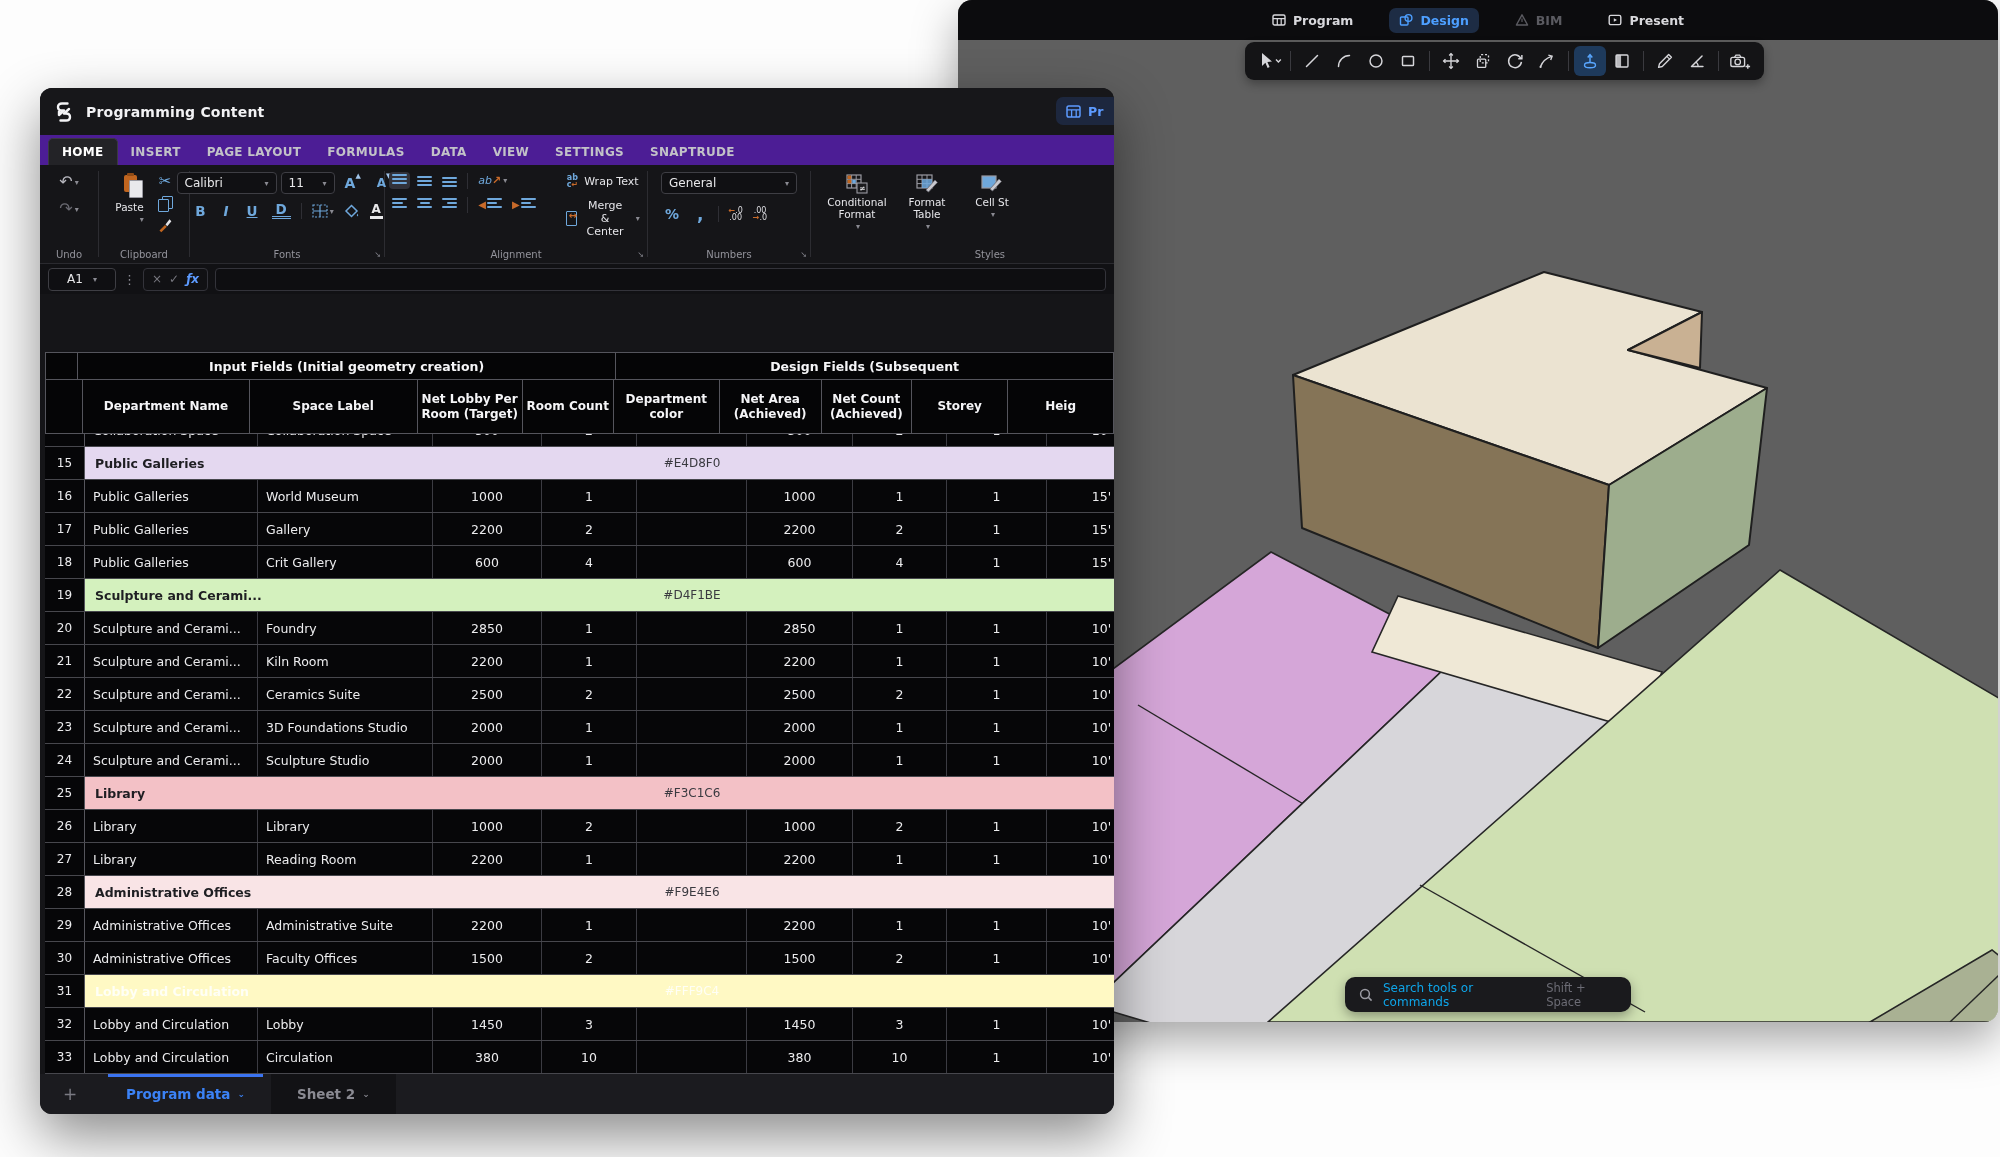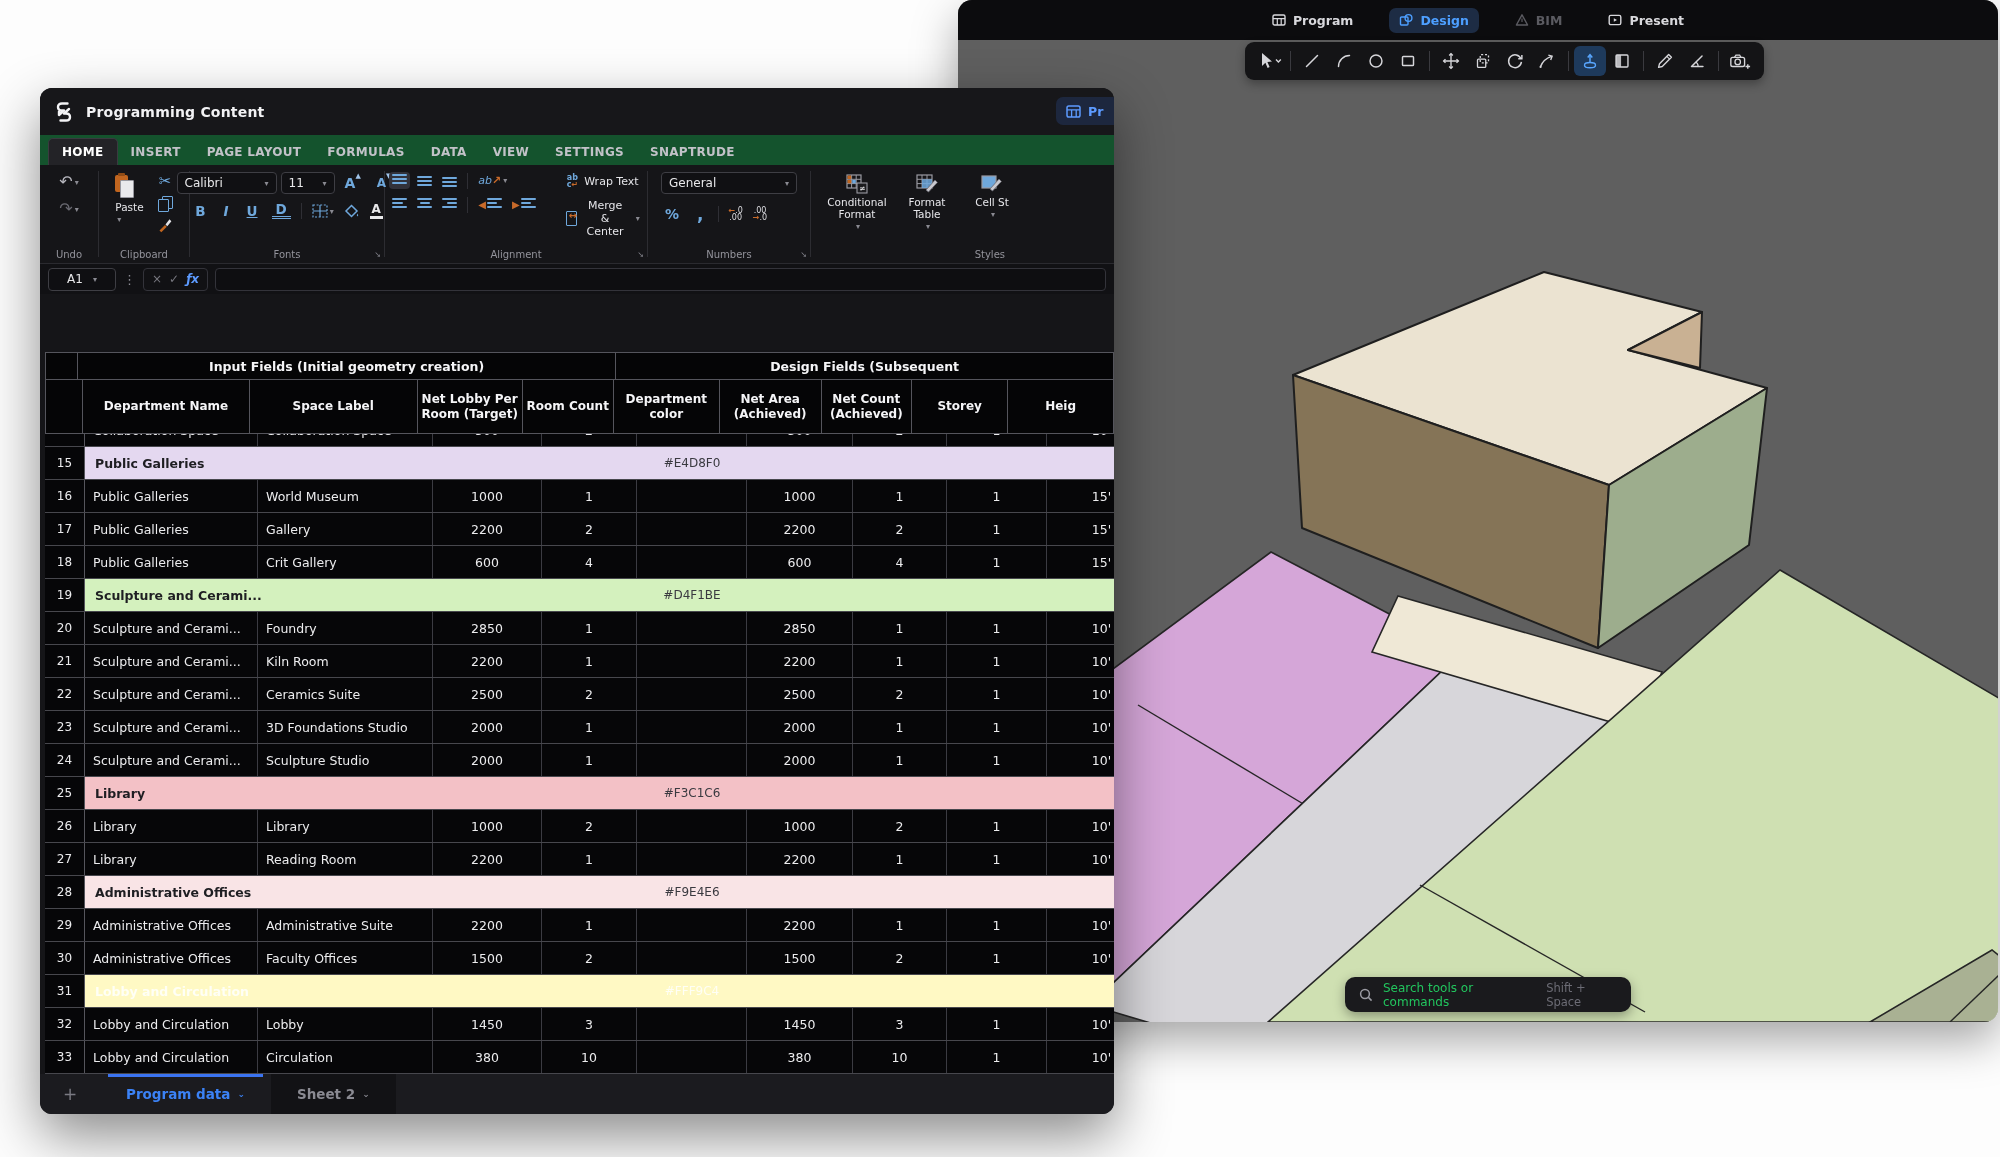--- a/index.html
+++ b/index.html
@@ -33,56 +33,56 @@
   .ttool{width:32px;height:30px;display:flex;align-items:center;justify-content:center;
     border-radius:6px;color:#D6D6DA;}
   .ttool.active{background:#1E3A5C;color:#58A6FF;}
   .ttool svg{display:block;}
   .tsep{width:1px;height:20px;background:#3A3A3F;margin:0 5px;}
   .dw-search{
     position:absolute;left:387px;top:977px;width:286px;height:35px;z-index:5;
     background:#1A1A1D;border-radius:10px;display:flex;align-items:center;gap:10px;
     padding:0 14px;box-sizing:border-box;box-shadow:0 4px 12px rgba(0,0,0,.35);
   }
-  .dw-search .s-label{font-size:12px;color:#22c55e;}
+  .dw-search .s-label{font-size:12px;color:#0ea5e9;}
   .dw-search .s-short{font-size:11.5px;color:#6C6C75;margin-left:8px;}
 
   
   .sheet-window{
     position:absolute;left:40px;top:88px;width:1074px;height:1026px;
     border-radius:12px;overflow:hidden;background:#151518;z-index:2;
     box-shadow:0 22px 55px rgba(0,0,0,.45);
   }
   .sw-titlebar{position:absolute;left:0;top:0;right:0;height:47px;background:#17171A;
     display:flex;align-items:center;}
   .sw-logo{margin-left:14px;}
   .sw-title{margin-left:12px;font-size:14px;font-weight:600;color:#F2F2F4;letter-spacing:.2px;}
   .sw-badge{position:absolute;left:1016px;top:9px;width:110px;height:28px;border-radius:7px;
     background:rgba(61,122,255,.16);display:flex;align-items:center;gap:7px;padding:0 10px;
     color:#5D9BFF;font-size:12.5px;font-weight:600;box-sizing:border-box;}
-  .sw-tabbar{position:absolute;left:0;top:47px;right:0;height:30px;background:#14532d;
+  .sw-tabbar{position:absolute;left:0;top:47px;right:0;height:30px;background:#4c1d95;
     display:flex;align-items:flex-end;padding-left:8px;border-bottom:1px solid #2A2A2F;}
   .rtab{font-size:12px;font-weight:700;color:#C2C2C8;padding:6px 13px;letter-spacing:.3px;}
   .rtab.active{background:#232327;color:#FFFFFF;border-radius:5px 5px 0 0;border:1px solid #3A3A40;border-bottom:none;}
   
   .sw-ribbon{position:absolute;left:0;top:77px;right:0;height:98px;background:#151518;
     display:flex;align-items:stretch;}
   .rgroup{position:relative;display:flex;flex-direction:column;align-items:center;padding:7px 6px 0 6px;}
   .glabel{position:absolute;bottom:3px;left:0;right:0;text-align:center;font-size:10px;color:#93939B;}
   .gsep{width:1px;background:#2C2C31;margin:6px 0;}
   .launcher{position:absolute;right:3px;bottom:4px;font-size:8px;color:#85858D;}
   .rrow{display:flex;align-items:center;gap:4px;}
   .ib{display:flex;align-items:center;justify-content:center;border:none;background:transparent;
     padding:2px 3px;border-radius:4px;color:#C9C9CF;font-family:inherit;}
   .ib.sel{background:#32323A;}
   .chv{font-size:8px;color:#8A8A92;margin-left:2px;}
   .undo-arrow{font-size:16px;color:#B9B9C0;line-height:16px;}
   .undo-arrow.dim{color:#6A6A72;}
   
-  .paste-btn{display:flex;flex-direction:column;align-items:flex-start;gap:2px;margin-right:4px;}
+  .paste-btn{display:flex;flex-direction:column;align-items:flex-end;gap:2px;margin-right:4px;}
   .ic-paste{position:relative;width:20px;height:25px;}
   .pclip{position:absolute;left:0;top:1px;width:13px;height:17px;background:#C0651F;border-radius:2px;}
   .pclip::before{content:"";position:absolute;left:3px;top:-2px;width:7px;height:3px;background:#8F4B16;border-radius:1px;}
   .ppage{position:absolute;left:5px;top:6px;width:12px;height:16px;background:#E9E9EC;border:1px solid #97979F;border-radius:1px;}
   .paste-lbl{font-size:10.5px;color:#E4E4E8;}
   .clipcol{display:flex;flex-direction:column;gap:3px;align-items:center;}
   .ic-scissors{font-size:15px;color:#6FA8DC;line-height:15px;}
   .ic-copy{position:relative;width:14px;height:14px;}
   .ic-copy::before,.ic-copy::after{content:"";position:absolute;width:9px;height:11px;border:1.4px solid #6FA8DC;border-radius:1px;background:#151518;}
   .ic-copy::before{left:4px;top:0;}

